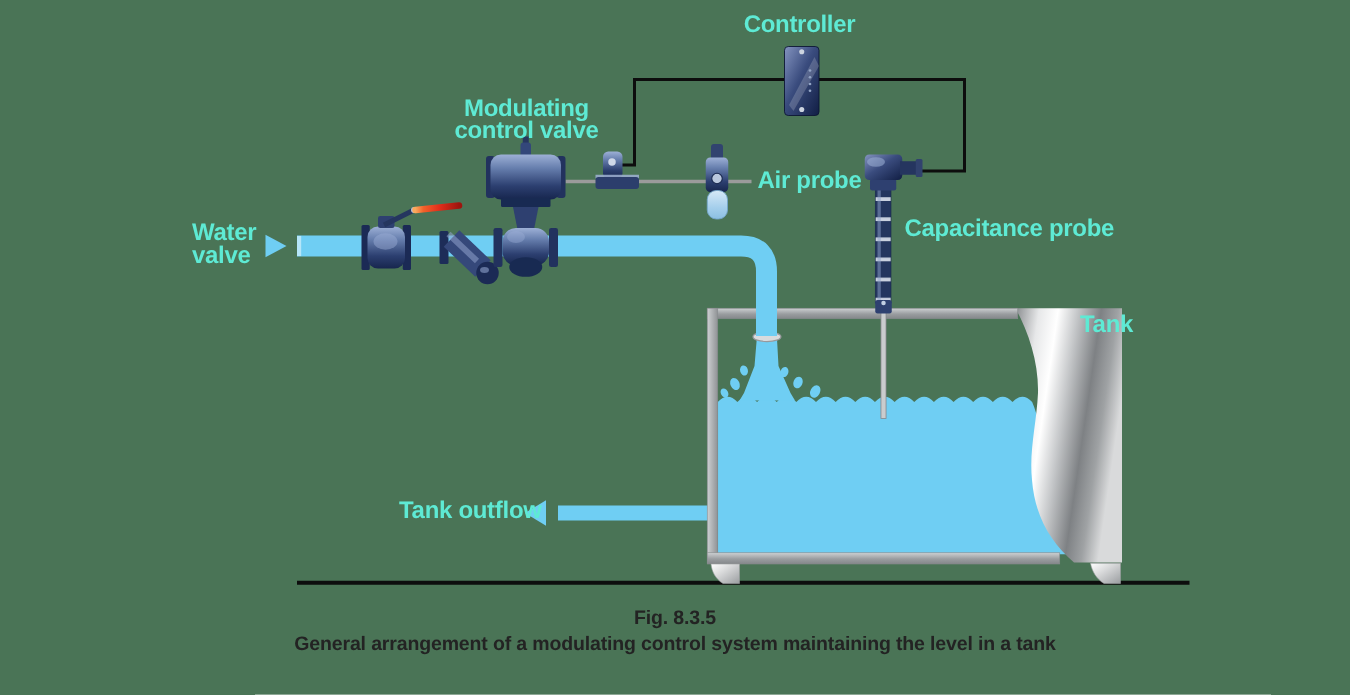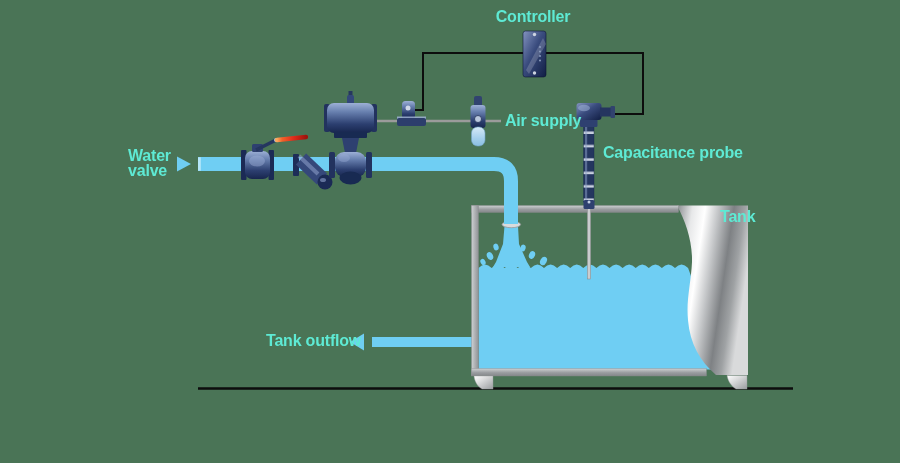--- a/index.html
+++ b/index.html
@@ -202,25 +202,31 @@
     <rect x="583.5" y="200" width="11" height="9" rx="1.5" fill="#2e4070"></rect>
     <circle cx="589" cy="202" r="1.5" fill="#c3cfe3"></circle>
   </g>
 </svg>
 
 <div class="lbl" style="left:128px;top:149px;">
   <div>Water</div>
   <div>valve</div>
 </div>
 
+<div class="lbl center" style="left:301px;top:66px;width:100px;">
+  <div>Modulating</div>
+  <div>control valve</div>
+</div>
 
 <div class="lbl center" style="left:483px;top:10px;width:100px;">Controller</div>
 
-<div class="lbl" style="left:505px;top:114px;">Air supply</div>
+<div class="lbl" style="left:505px;top:114px;">Air probe</div>
 
 <div class="lbl" style="left:603px;top:146px;">Capacitance probe</div>
 
 <div class="lbl" style="left:720px;top:188px;margin-top:22px;">Tank</div>
 
 <div class="lbl" style="left:266px;top:334px;">Tank outflow</div>
 
+<div class="cap" style="top:404px;">Fig. 8.3.5</div>
+<div class="cap" style="top:421px;">General arrangement of a modulating control system maintaining the level in a tank</div>
 
 </div>
 
 </body></html>

